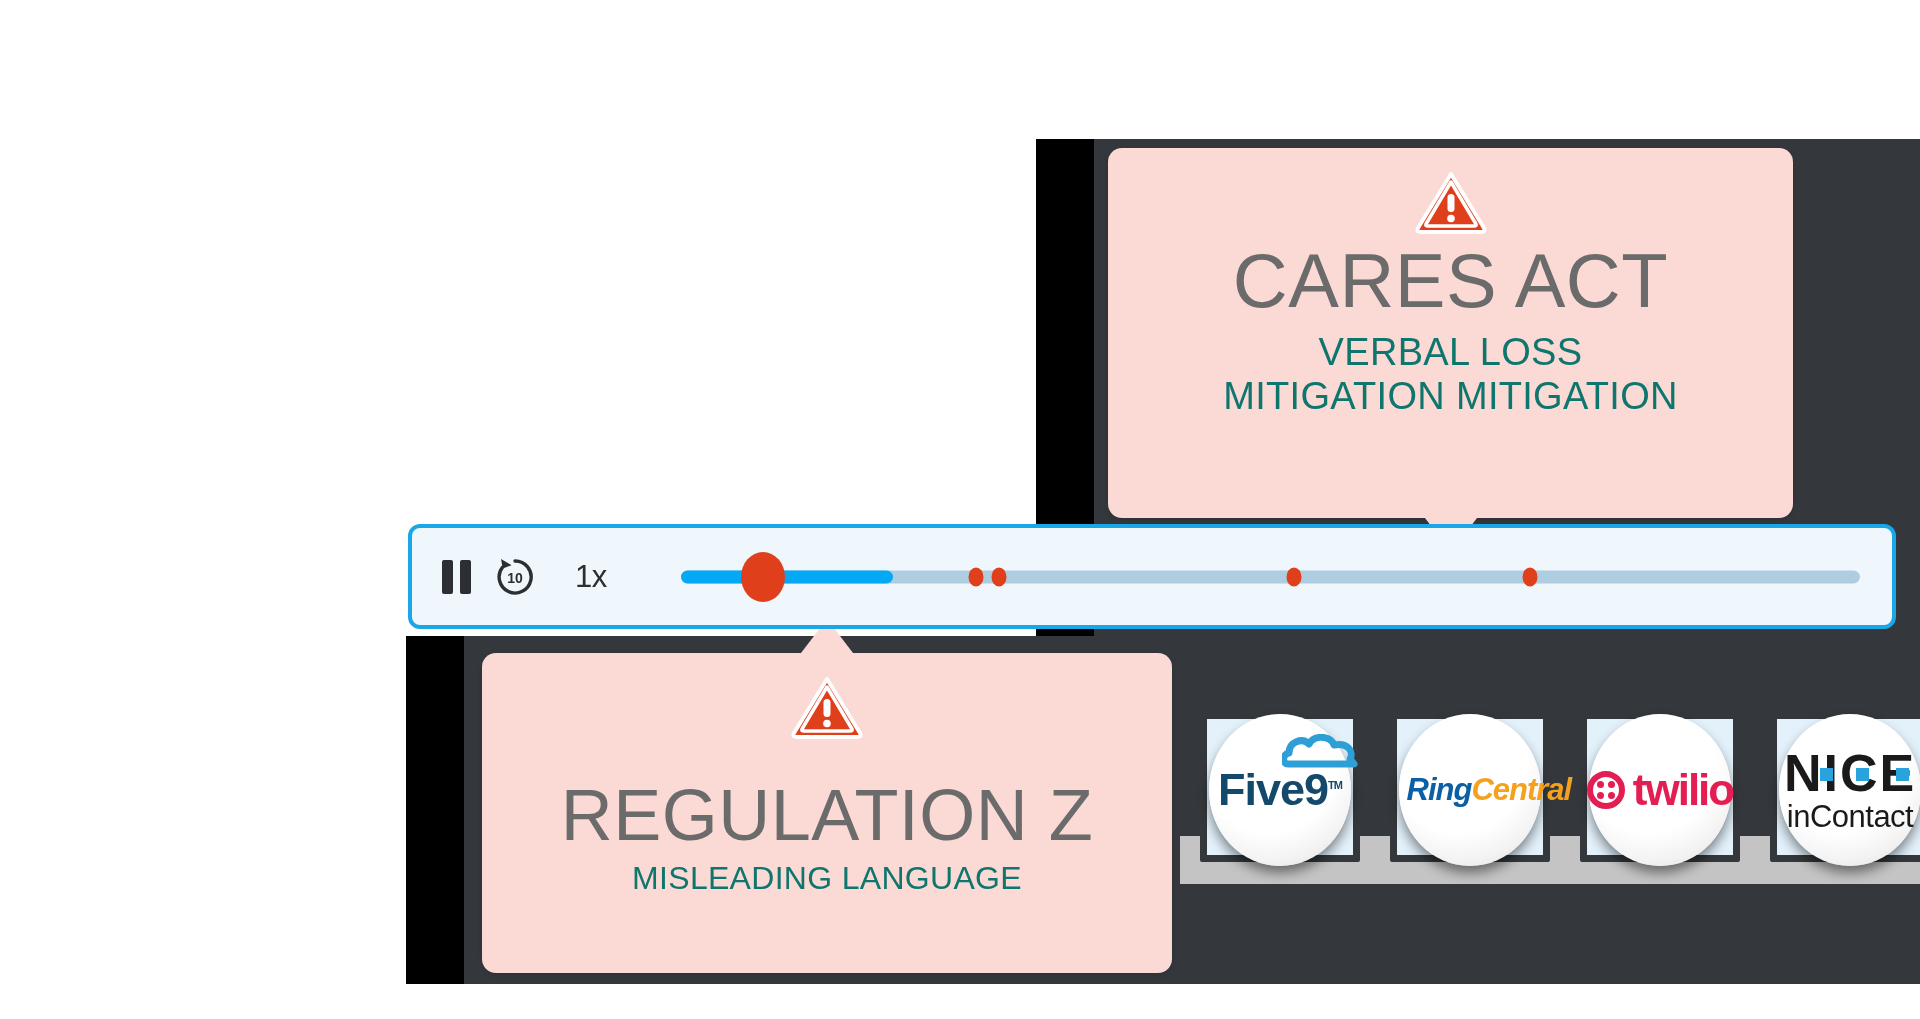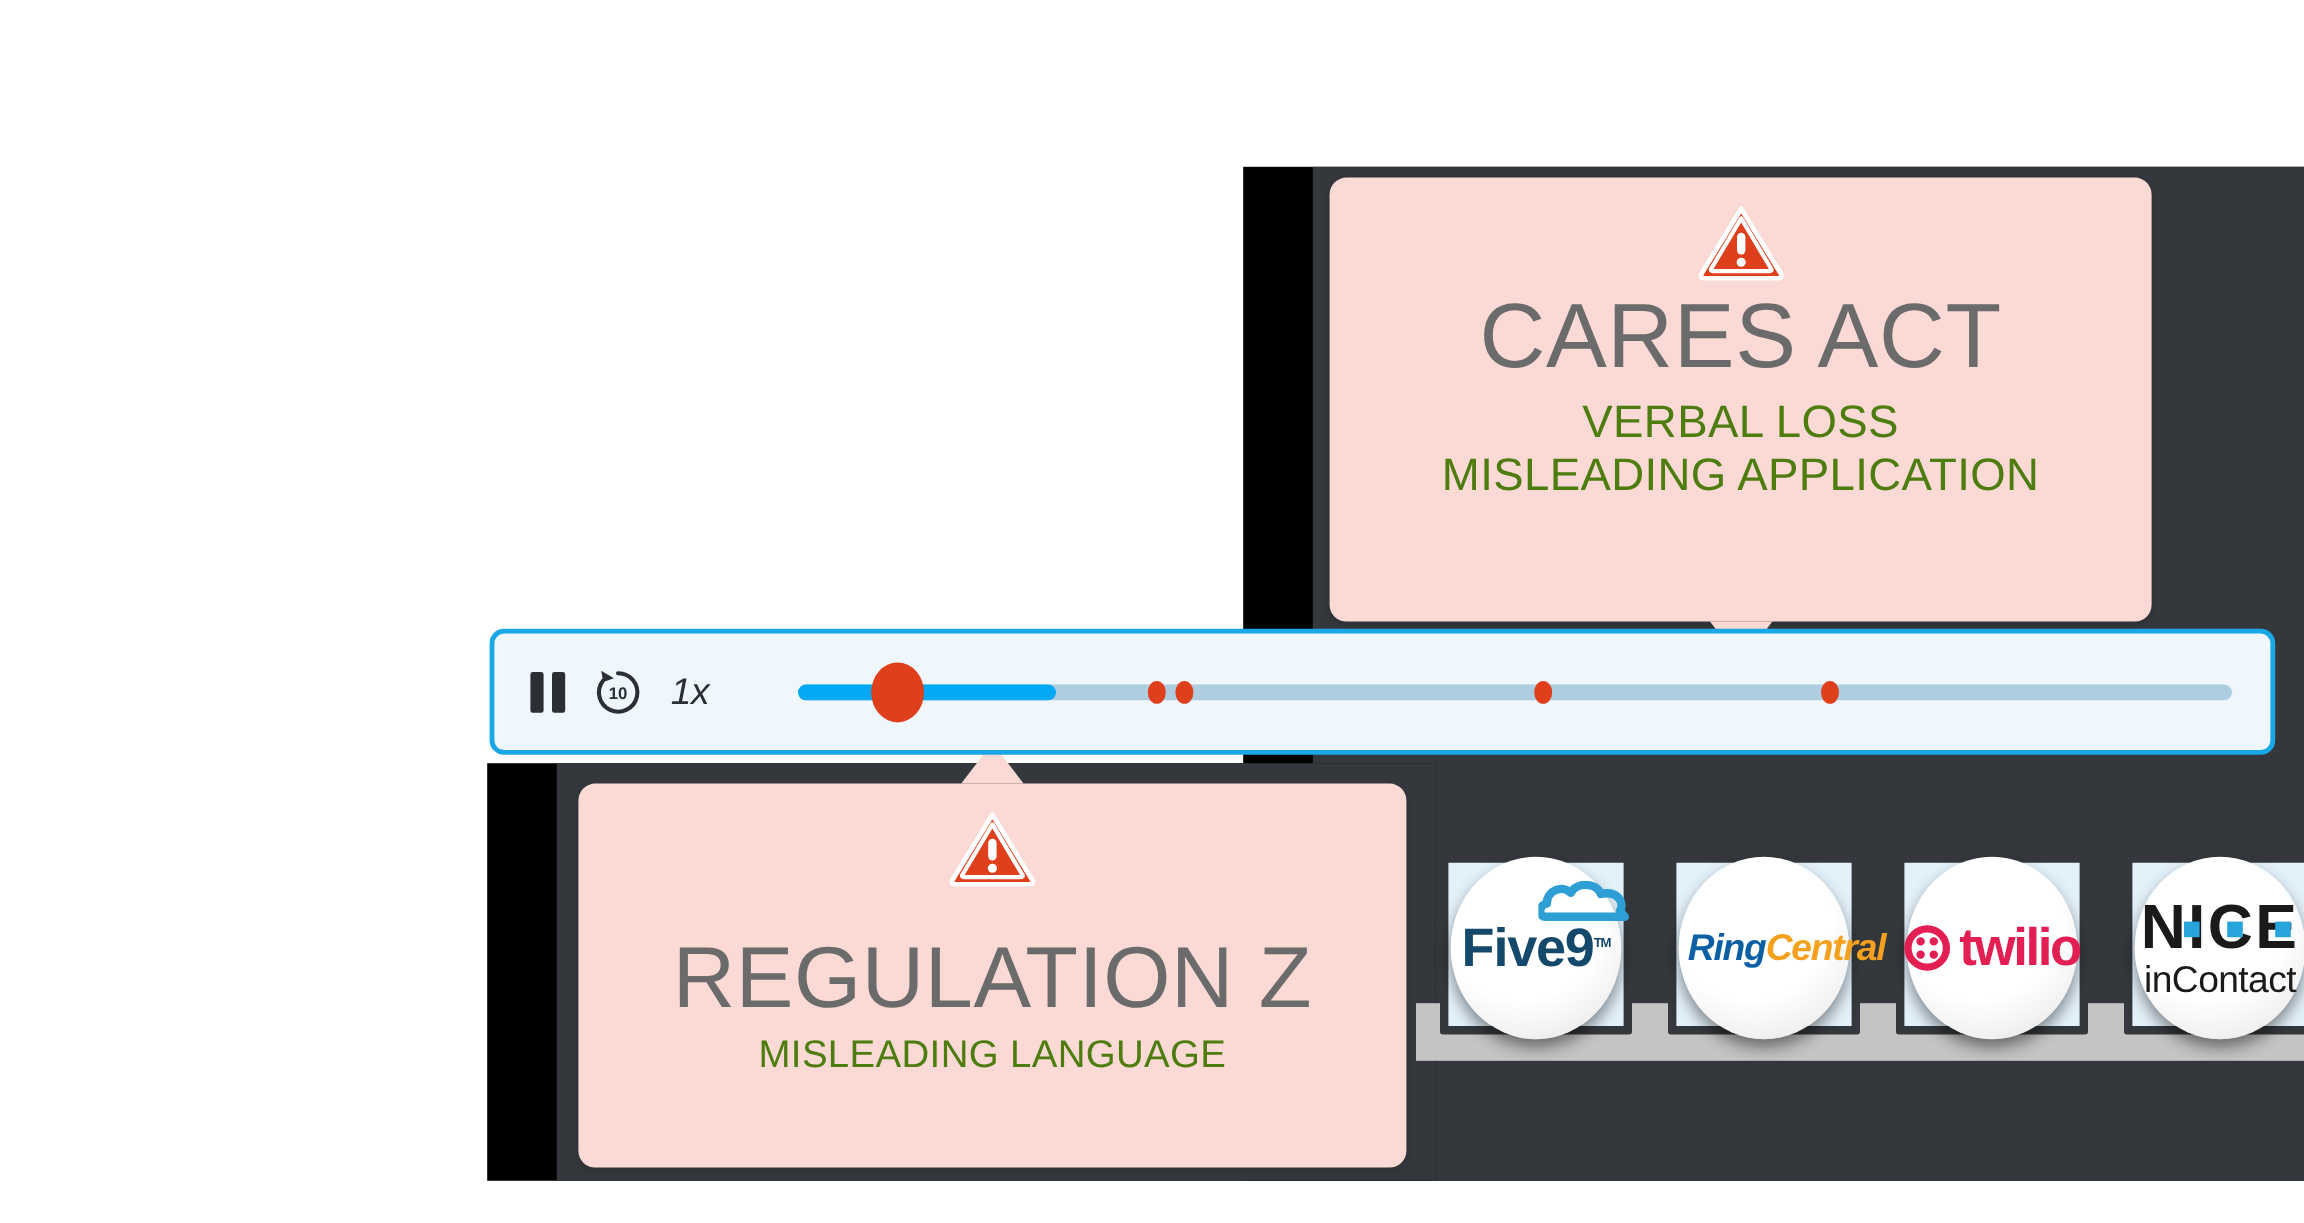--- a/index.html
+++ b/index.html
@@ -133,21 +133,21 @@
     box-shadow: 0 2px 5px rgba(0,0,0,0.12);
   }
   .tooltip .warn-icon { margin: 0 auto 8px; display: block; }
   .tooltip .t-title {
     color: #6b6b6b;
     font-weight: normal;
     letter-spacing: 0.5px;
     line-height: 1.02;
   }
   .tooltip .t-sub {
-    color: #4d7c0f;
+    color: #0f766e;
     line-height: 1.18;
     letter-spacing: 0.3px;
   }
   .tooltip .tail {
     position: absolute;
     width: 0; height: 0;
   }
 
   #tooltip-cares {
     left: 1108px; top: 148px;
@@ -196,25 +196,24 @@
   }
   .pause-icon { display: flex; gap: 7px; }
   .pause-icon span {
     display: block; width: 11px; height: 34px;
     background: #2b2f33; border-radius: 2px;
   }
   .speed-label {
     flex: none;
     font-size: 31px;
     color: #2b2f33;
-    margin-left: 0;
+    margin-left: 16px;
     margin-right: 24px;
     cursor: pointer;
     letter-spacing: -0.5px;
-    font-style: italic;
   }
   #scrubber {
     position: relative;
     flex: 1 1 auto;
     height: 46px;
     display: flex;
     align-items: center;
     margin-left: 28px;
     margin-right: 10px;
     cursor: pointer;
@@ -311,21 +310,21 @@
 
   <div class="tooltip" id="tooltip-cares">
     <svg class="warn-icon" width="72" height="64" viewBox="0 0 72 64">
       <path d="M36 4 L69 58 Q71 62 66 62 L6 62 Q1 62 3 58 Z" fill="#e03f1c" stroke="#ffffff" stroke-width="4" stroke-linejoin="round"></path>
       <path d="M36 12 L61 54 Q62 56 59 56 L13 56 Q10 56 11 54 Z" fill="none" stroke="#ffffff" stroke-width="3.5" stroke-linejoin="round"></path>
       <rect x="32.5" y="24" width="7" height="18" rx="3.5" fill="#ffffff"></rect>
       <circle cx="36" cy="48.5" r="3.8" fill="#ffffff"></circle>
     </svg>
     <div class="t-title">CARES ACT</div>
     <div class="t-sub">VERBAL LOSS</div>
-    <div class="t-sub">MISLEADING APPLICATION</div>
+    <div class="t-sub">MITIGATION MITIGATION</div>
     <div class="tail"></div>
   </div>
 
   <div class="tooltip" id="tooltip-regz">
     <svg class="warn-icon" width="72" height="64" viewBox="0 0 72 64">
       <path d="M36 4 L69 58 Q71 62 66 62 L6 62 Q1 62 3 58 Z" fill="#e03f1c" stroke="#ffffff" stroke-width="4" stroke-linejoin="round"></path>
       <path d="M36 12 L61 54 Q62 56 59 56 L13 56 Q10 56 11 54 Z" fill="none" stroke="#ffffff" stroke-width="3.5" stroke-linejoin="round"></path>
       <rect x="32.5" y="24" width="7" height="18" rx="3.5" fill="#ffffff"></rect>
       <circle cx="36" cy="48.5" r="3.8" fill="#ffffff"></circle>
     </svg>

